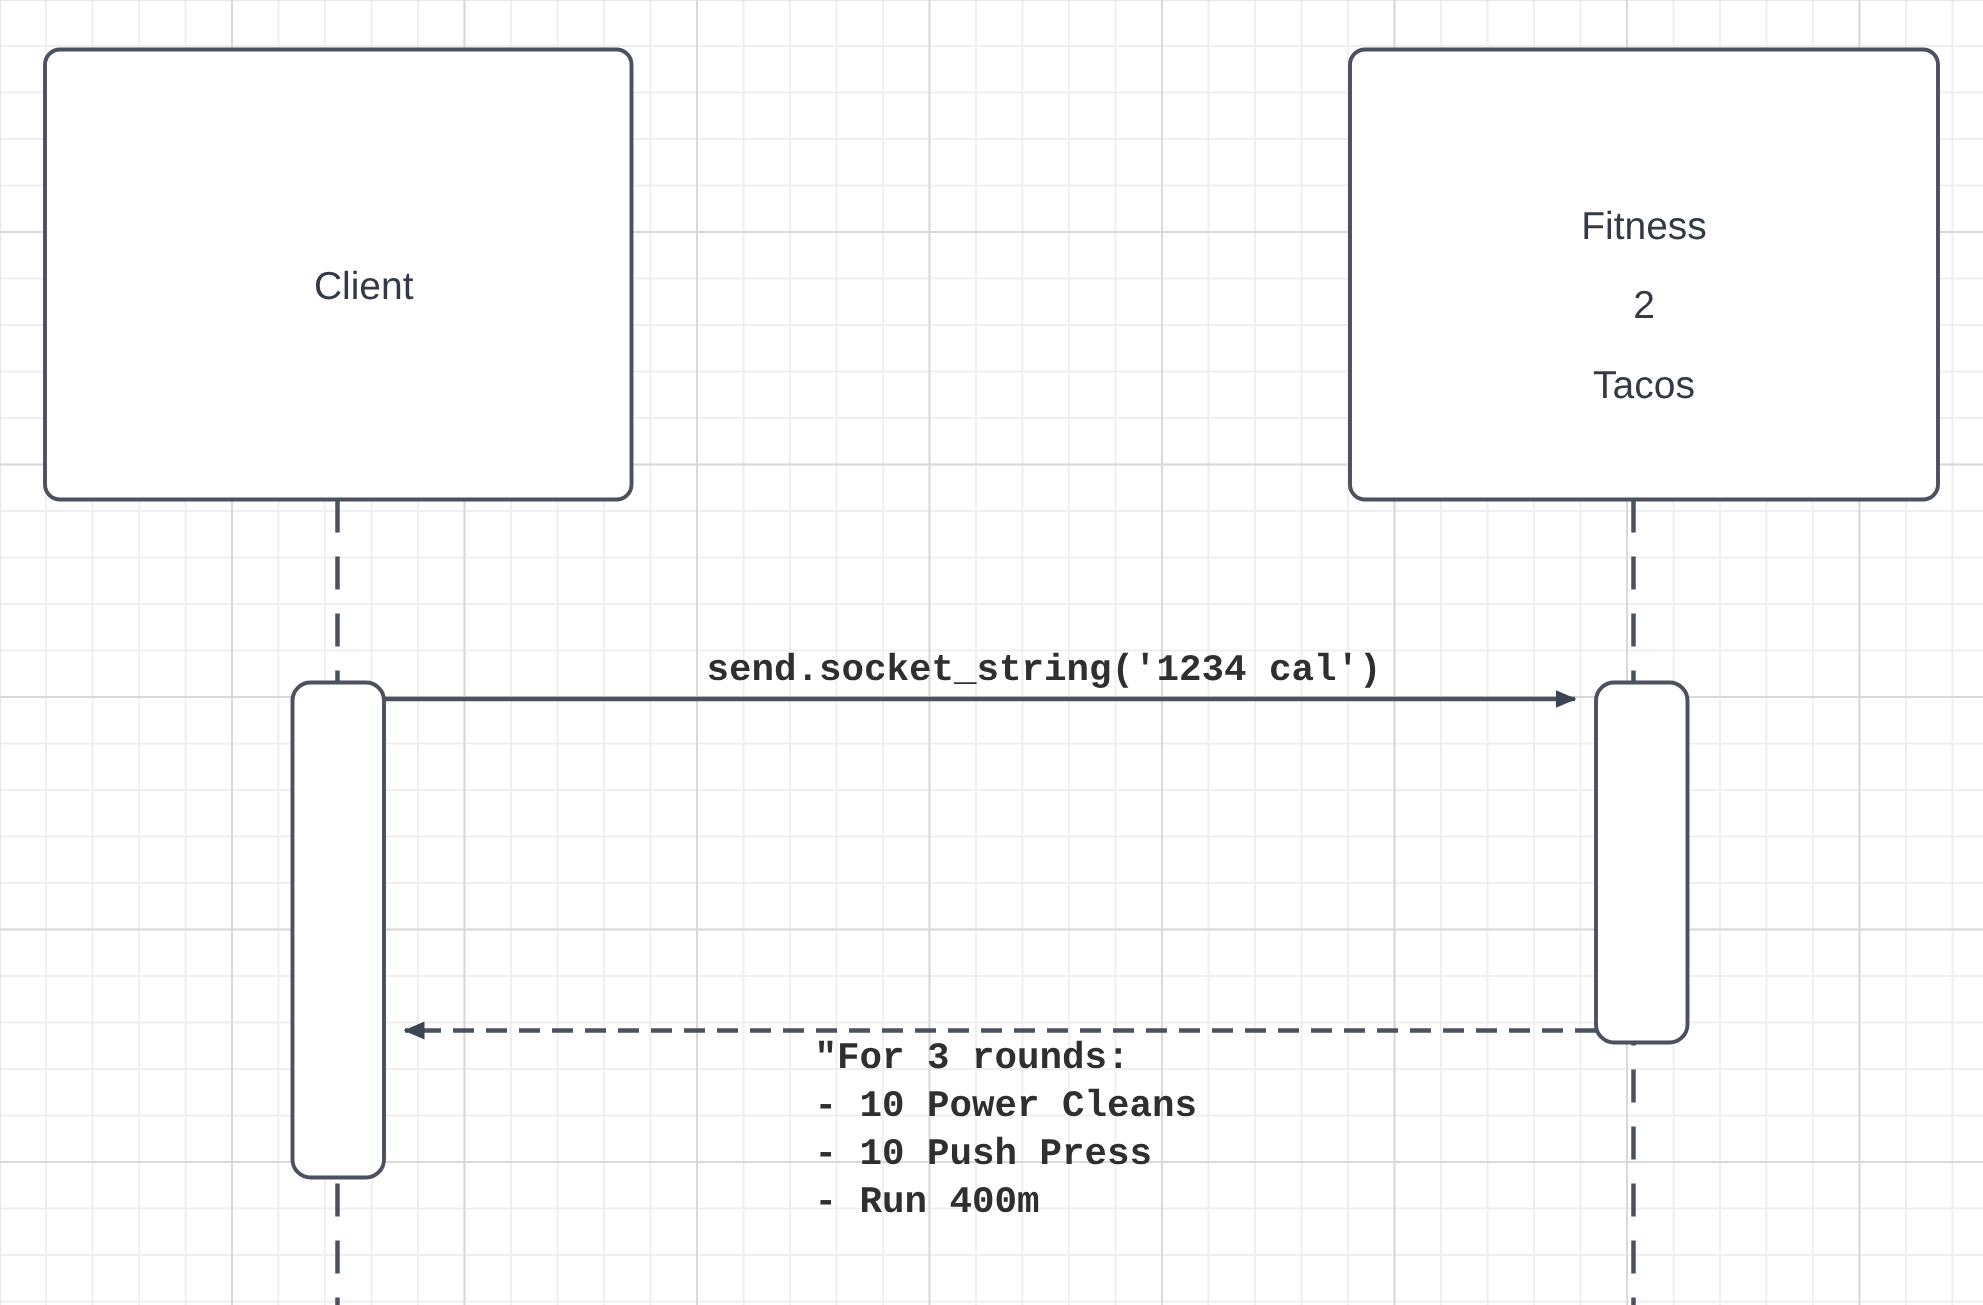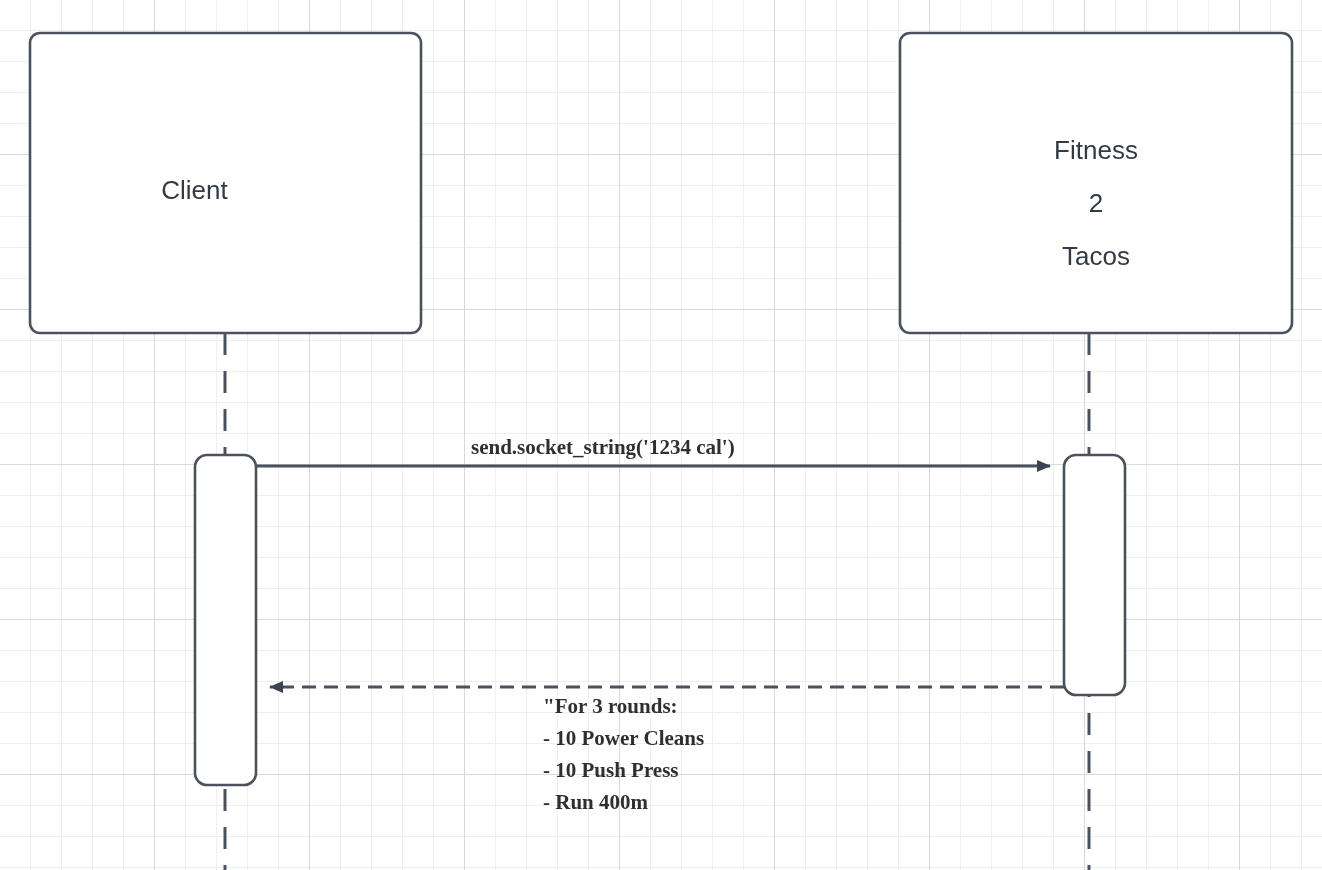--- a/index.html
+++ b/index.html
@@ -38,30 +38,31 @@
     font-size: 26px;
     font-weight: 400;
     line-height: 53px;
     text-align: center;
     white-space: pre;
     pointer-events: none;
   }
   .msg-label {
     position: absolute;
     color: #2f2f2f;
-    font-family: Liberation Serif, serif;
-    font-size: 21px;
+    font-family: Liberation Mono, monospace;
+    font-size: 25px;
     font-weight: bold;
     line-height: 32px;
     white-space: pre;
   }
   #client-label {
     left: 30px;
     top: 164px;
     width: 329px;
+    padding-left: 48px;
   }
   #server-label {
     left: 900px;
     top: 124px;
     width: 392px;
   }
   #send-label {
     left: 471px;
     top: 431px;
   }

